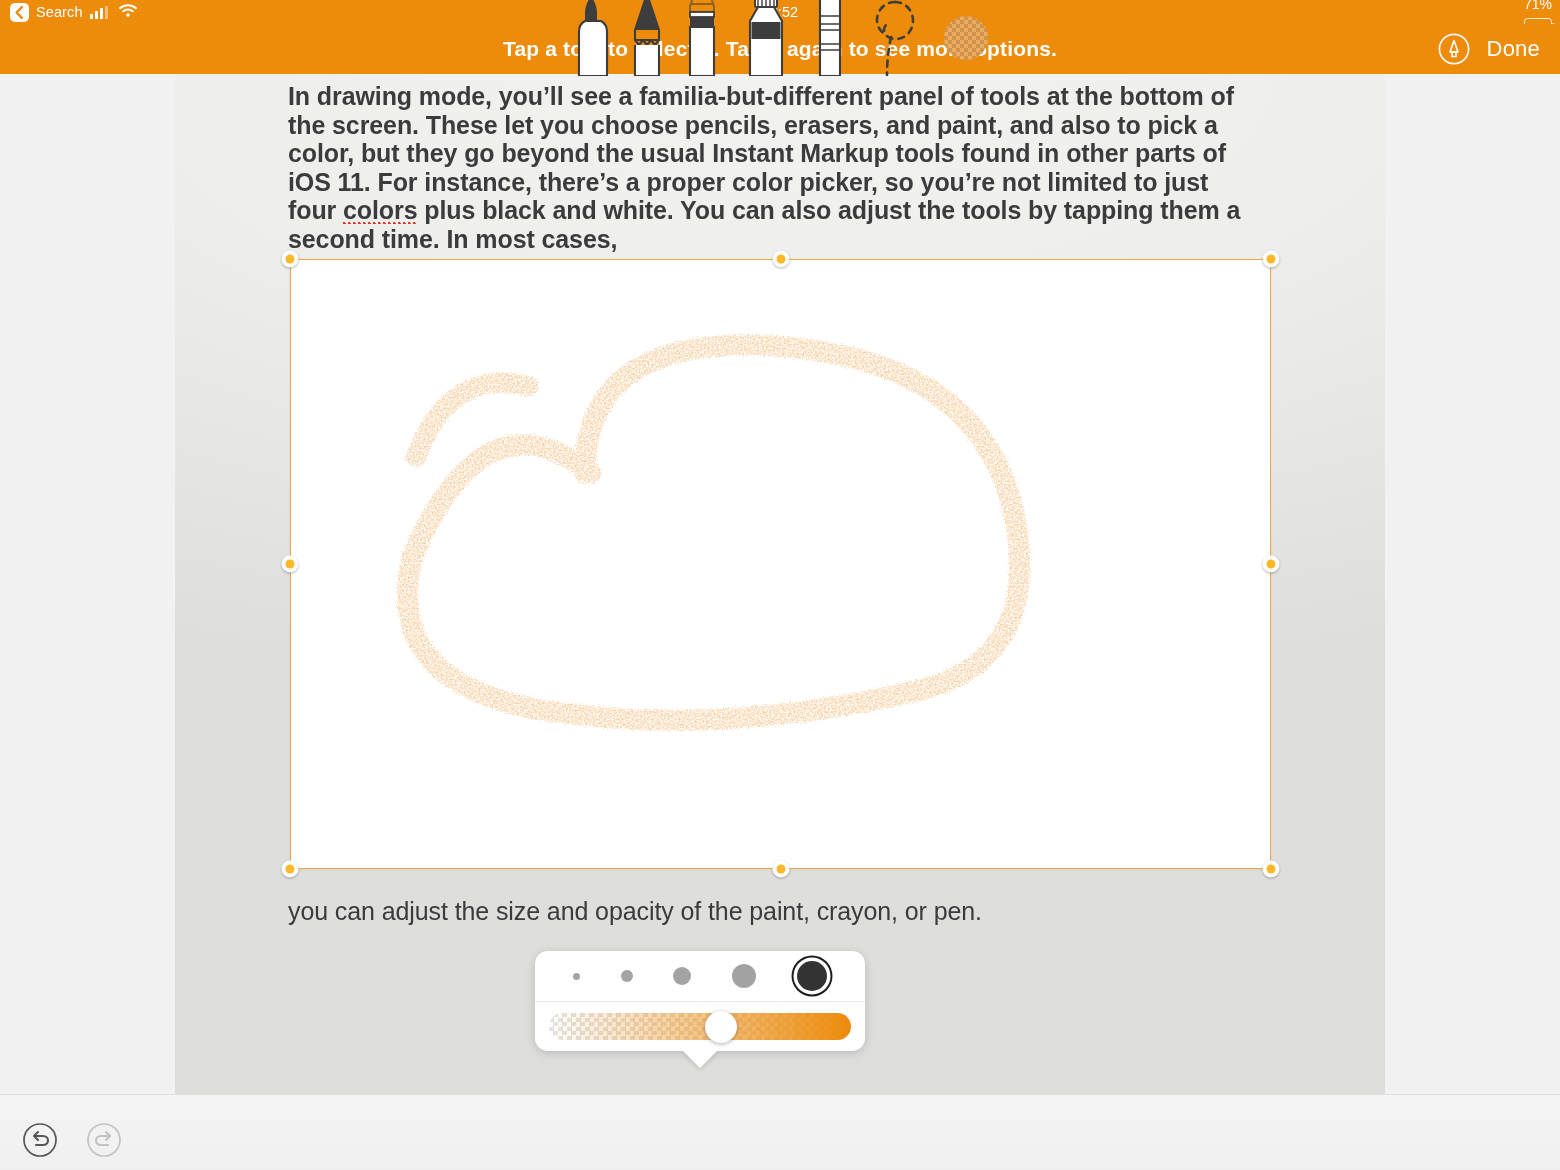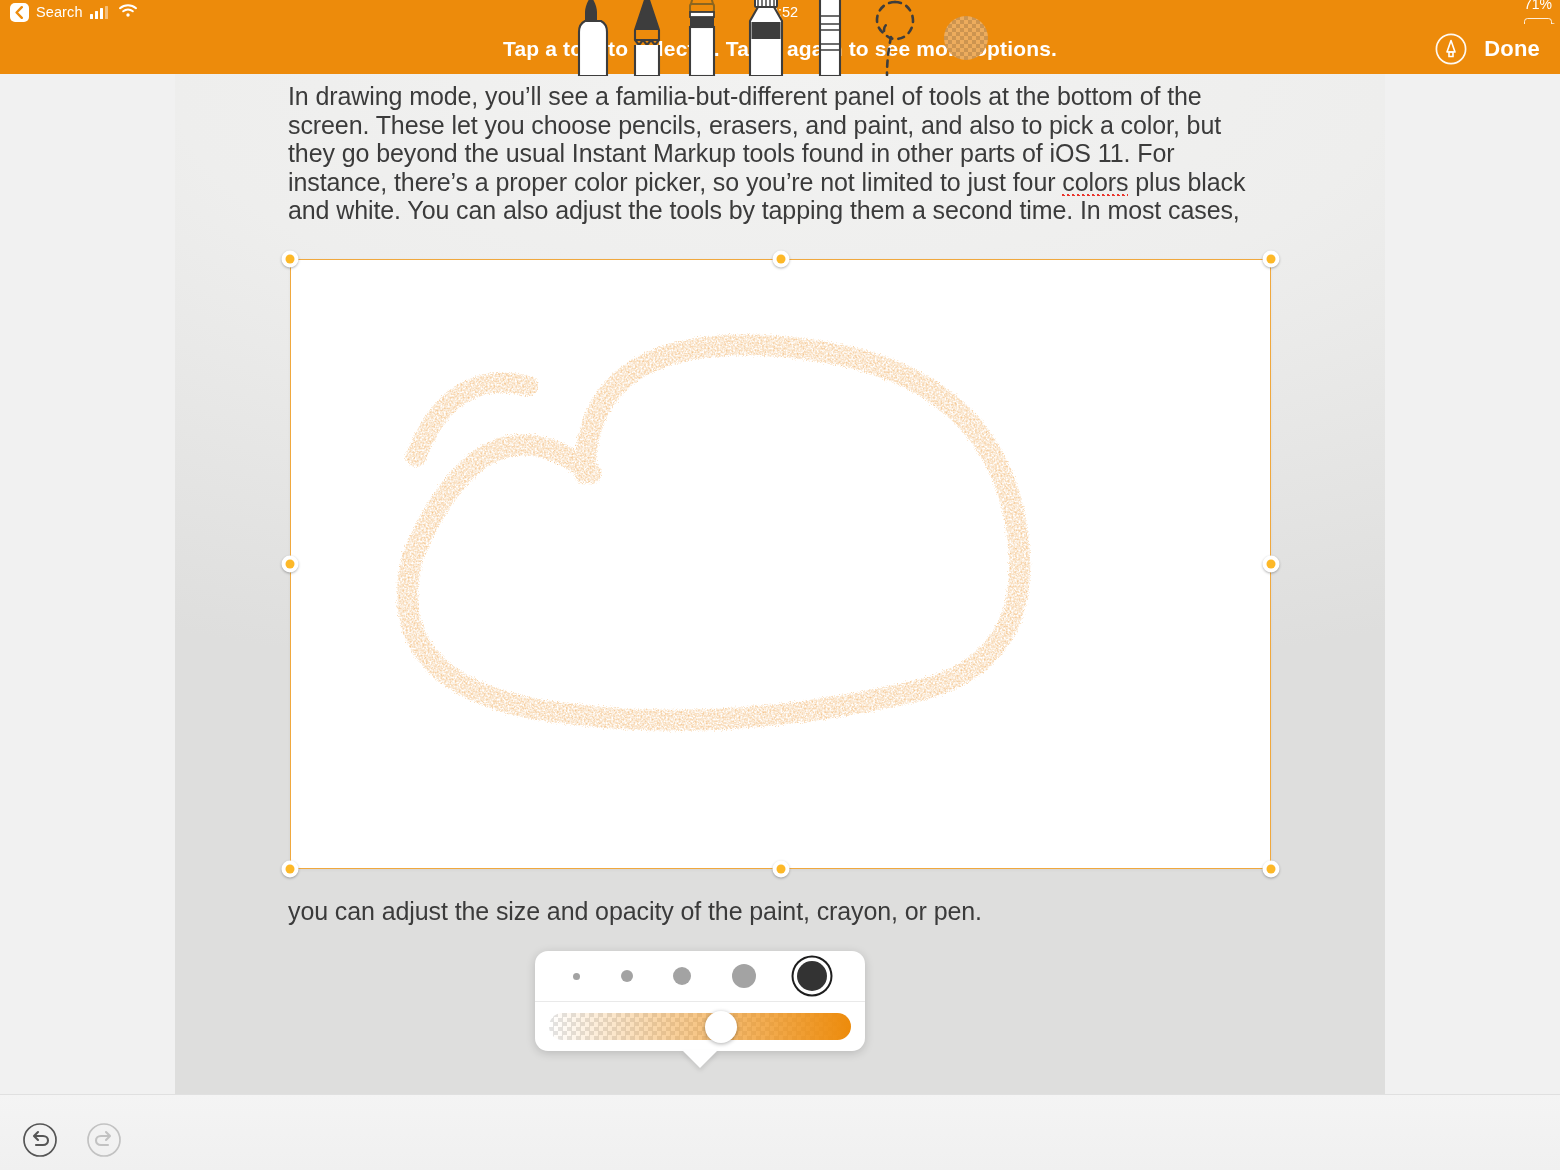--- a/index.html
+++ b/index.html
@@ -56,21 +56,21 @@
     position: absolute; left: 0; top: 24px; width: 1560px; height: 50px;
     background: #ed8b0b; color: #fff;
     display: flex; align-items: center; justify-content: center;
   }
   .banner-text { font-size: 21px; font-weight: 700; letter-spacing: .15px; }
   .banner-right {
     position: absolute; right: 20px; top: 0; height: 50px;
     display: flex; align-items: center; gap: 16px;
   }
   .markup-icon { width: 34px; height: 34px; }
-  .done-btn { font-size: 22px; color: #fff; font-weight: 700; letter-spacing: .2px; }
+  .done-btn { font-size: 22px; color: #fff; font-weight: 400; letter-spacing: .2px; }
 
   
   .doc-bg {
     position: absolute; left: 0; top: 74px; width: 1560px; height: 1020px;
     background: #f1f1f1;
   }
   .page {
     position: absolute; left: 175px; top: 74px; width: 1210px; height: 1020px;
     background: linear-gradient(180deg,#dededd 0%, #dcdcdb 55%, #e4e4e3 100%);
     box-shadow: inset 1px 0 0 #cfcfcf, inset -1px 0 0 #cfcfcf;
@@ -79,21 +79,21 @@
     position: absolute; inset: 0;
     background:
       radial-gradient(120% 60% at 50% 0%, #f2f2f1 0%, #eeeeed 42%, #dededd 100%);
   }
 
   .para {
     position: absolute; left: 288px; width: 975px;
     color: #3b3b3b; font-size: 25px; line-height: 28.6px;
     letter-spacing: -.1px; font-weight: 400;
   }
-  .para-top { top: 82px; }
+  .para-top { top: 82px; font-weight: bold; }
   .para-bottom { top: 897px; }
   .misspell {
     background-repeat: repeat-x;
     background-position: 0 1.04em;
     background-size: 5px 3px;
     background-image: radial-gradient(circle at 1.3px 1.3px, #e8342b 1.3px, transparent 1.4px);
   }
 
   
   .sel-wrap { position: absolute; left: 290px; top: 259px; width: 981px; height: 610px; }

